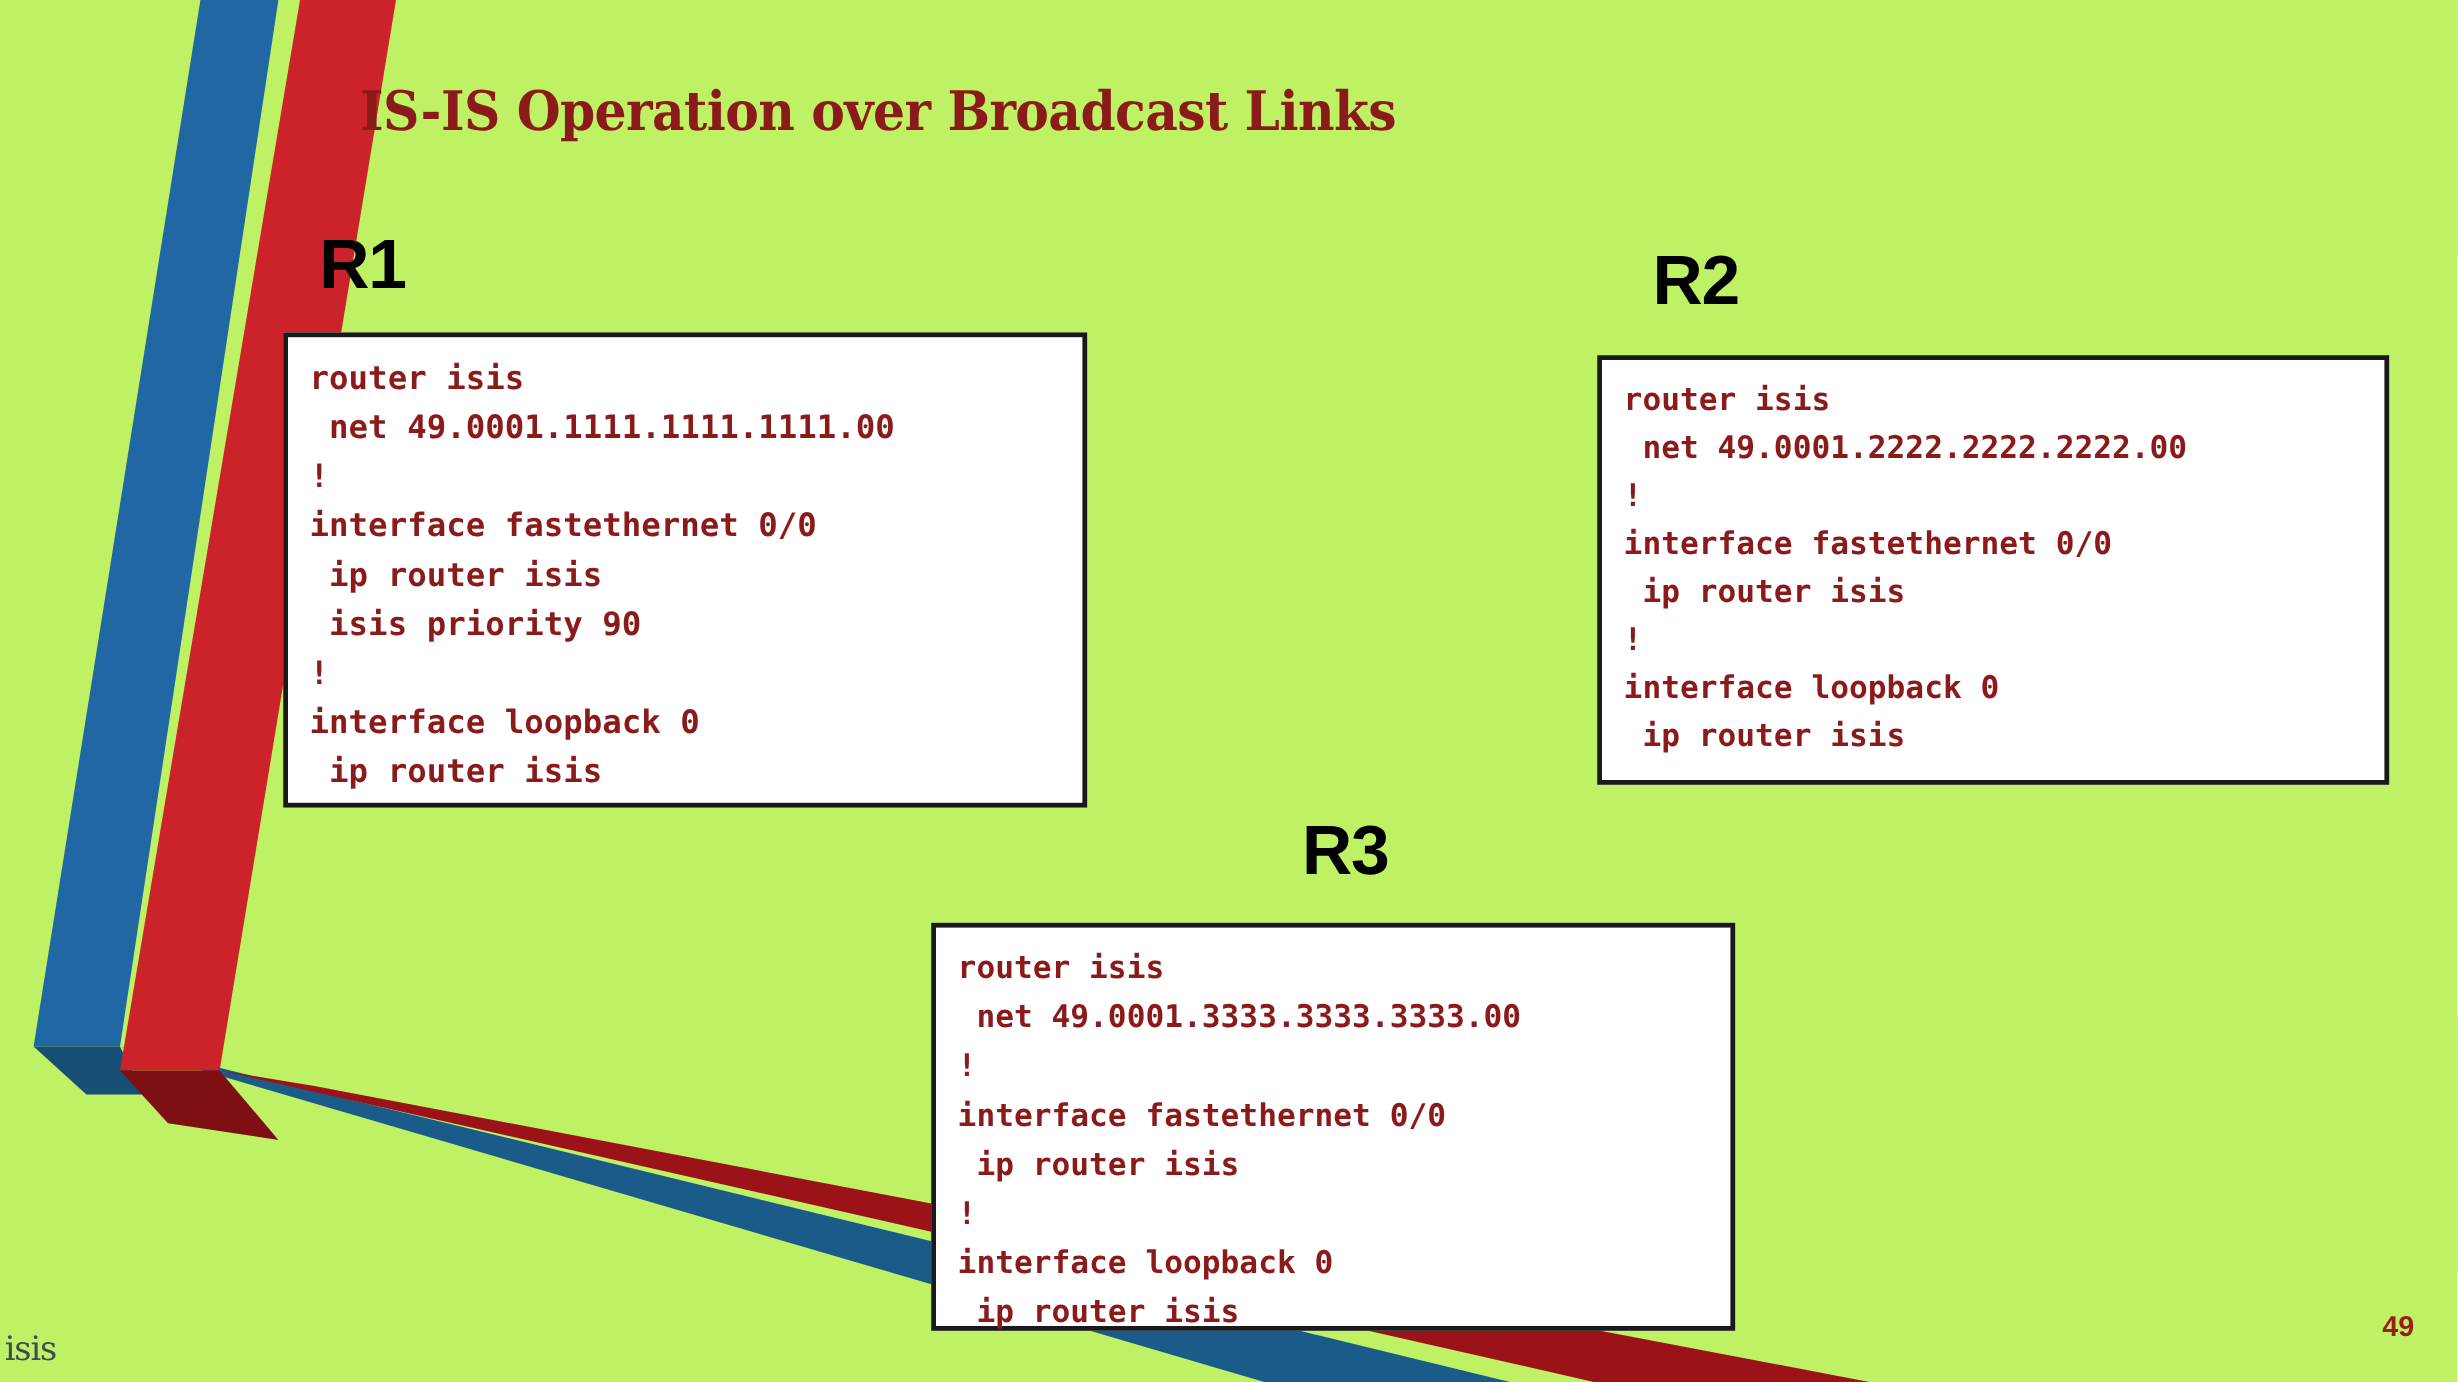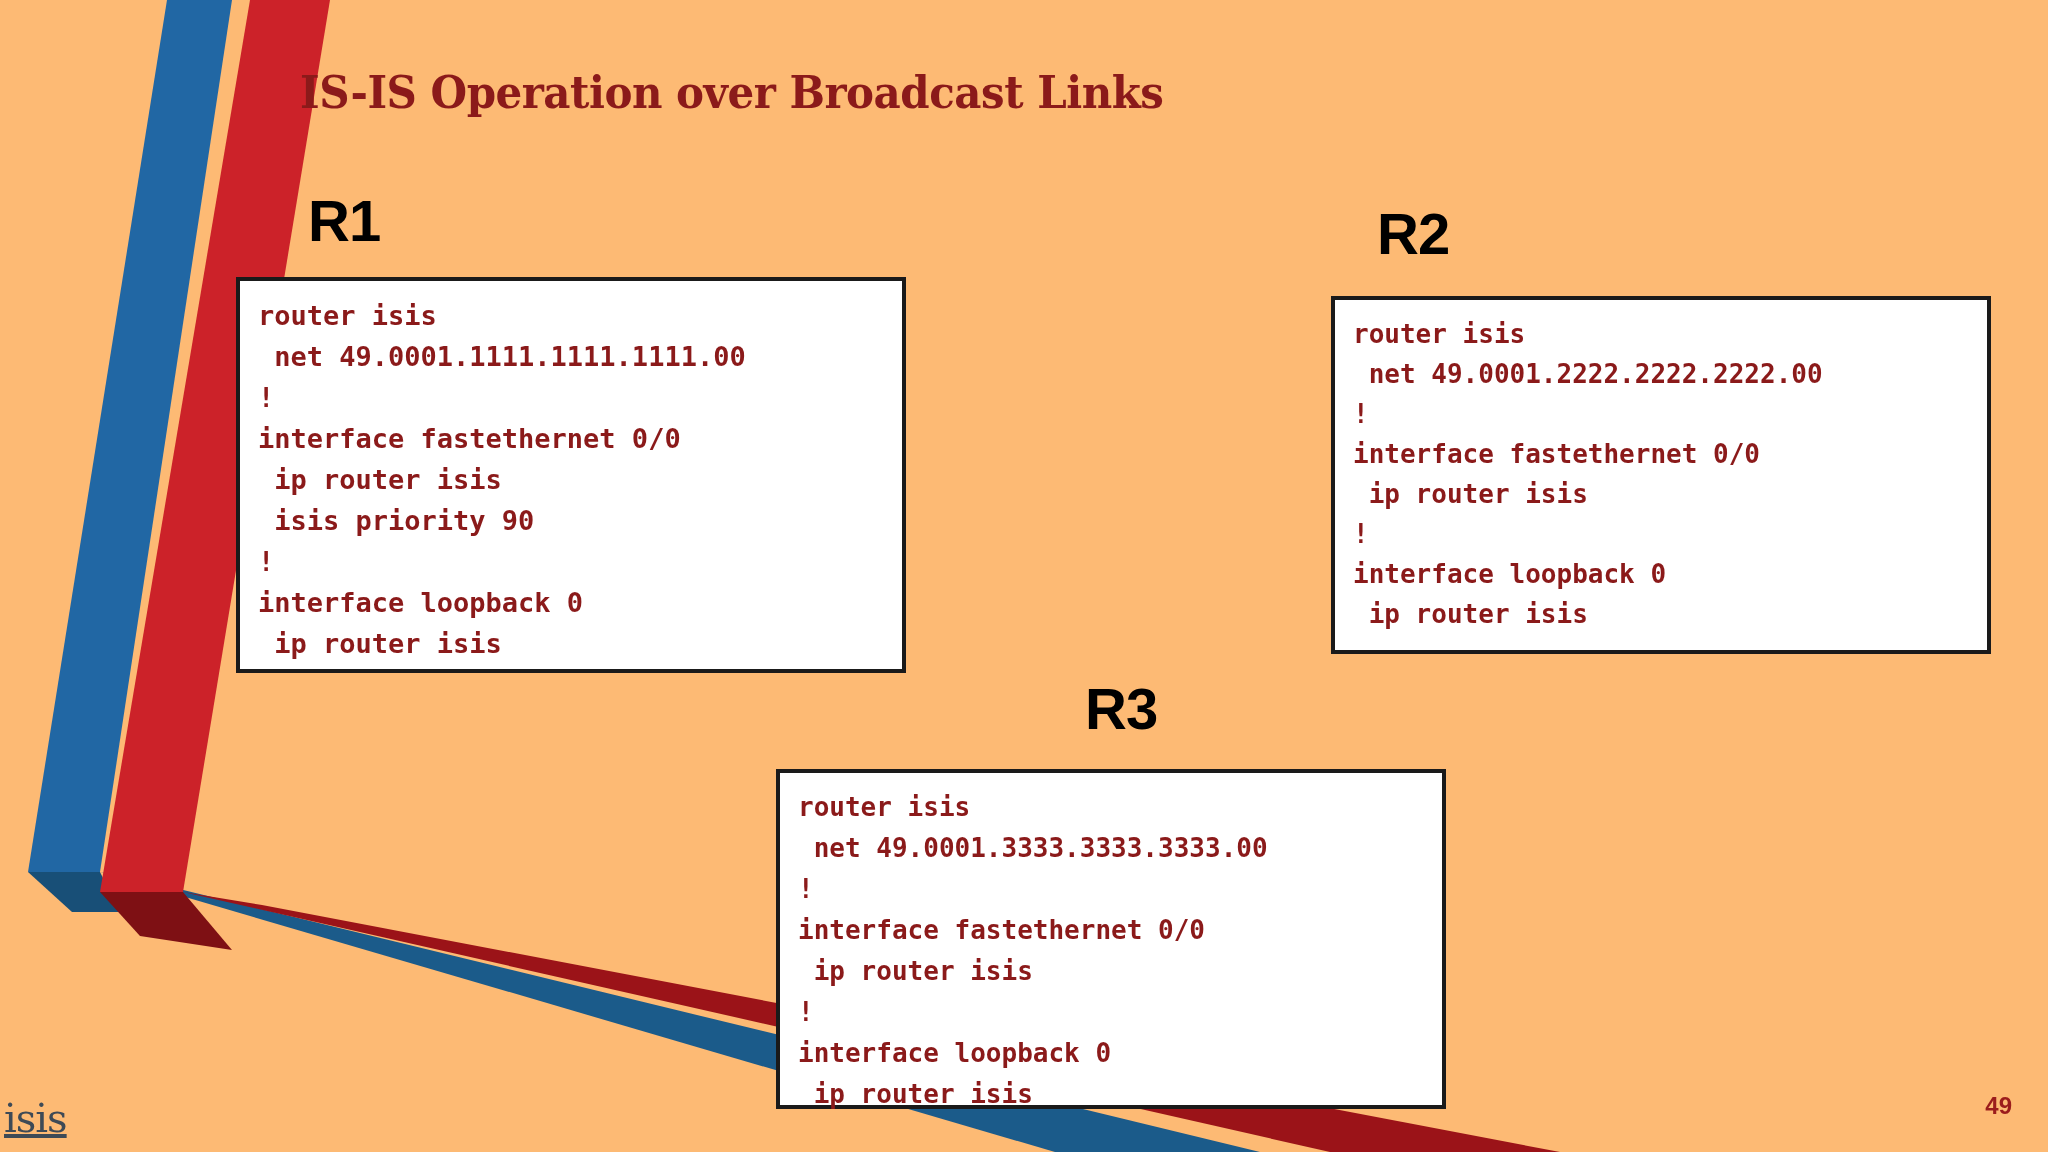--- a/index.html
+++ b/index.html
@@ -13,21 +13,21 @@
     overflow: hidden;
     position: relative;
     font-family: "Liberation Sans", sans-serif;
   }
 
   #slide {
     position: absolute;
     left: 0; top: 0;
     width: 2048px;
     height: 1152px;
-    background: #fdba74;
+    background: #bef264;
     overflow: hidden;
   }
 
   
   #ribbon {
     position: absolute;
     left: 0; top: 0;
     width: 2048px;
     height: 1152px;
     pointer-events: none;
@@ -73,44 +73,43 @@
     font-family: "DejaVu Sans Mono", "Liberation Mono", monospace;
     font-weight: 700;
     font-size: 27px;
     line-height: 41px;
     color: #8B1A1A;
     white-space: pre;
     letter-spacing: 0px;
   }
 
   
-  #r1-label { left: 266px; top: 192px; margin-left: 42px; }
+  #r1-label { left: 266px; top: 192px; }
   #r1-box   { left: 236px; top: 277px; width: 670px; height: 396px; }
 
   
   #r2-label { left: 1377px; top: 205px; }
   #r2-box   { left: 1331px; top: 296px; width: 660px; height: 358px; }
   #r2-box .config-code { font-size: 26px; line-height: 40px; }
 
   
   #r3-label { left: 1050px; top: 680px; margin-left: 35px; }
   #r3-box   { left: 776px; top: 769px; width: 670px; height: 340px; }
   #r3-box .config-code { font-size: 26px; line-height: 41px; }
 
   
   #footer-brand {
     position: absolute;
     left: 4px;
     bottom: 14px;
     font-family: "DejaVu Serif", "Liberation Serif", serif;
-    font-size: 40px;
+    font-size: 28px;
     color: #3E4A56;
     letter-spacing: -1px;
     line-height: 1;
-    text-decoration: underline;
   }
 
   #page-number {
     position: absolute;
     right: 36px;
     bottom: 32px;
     font-family: "Liberation Sans", sans-serif;
     font-size: 24px;
     font-weight: 700;
     color: #9B1C1C;

